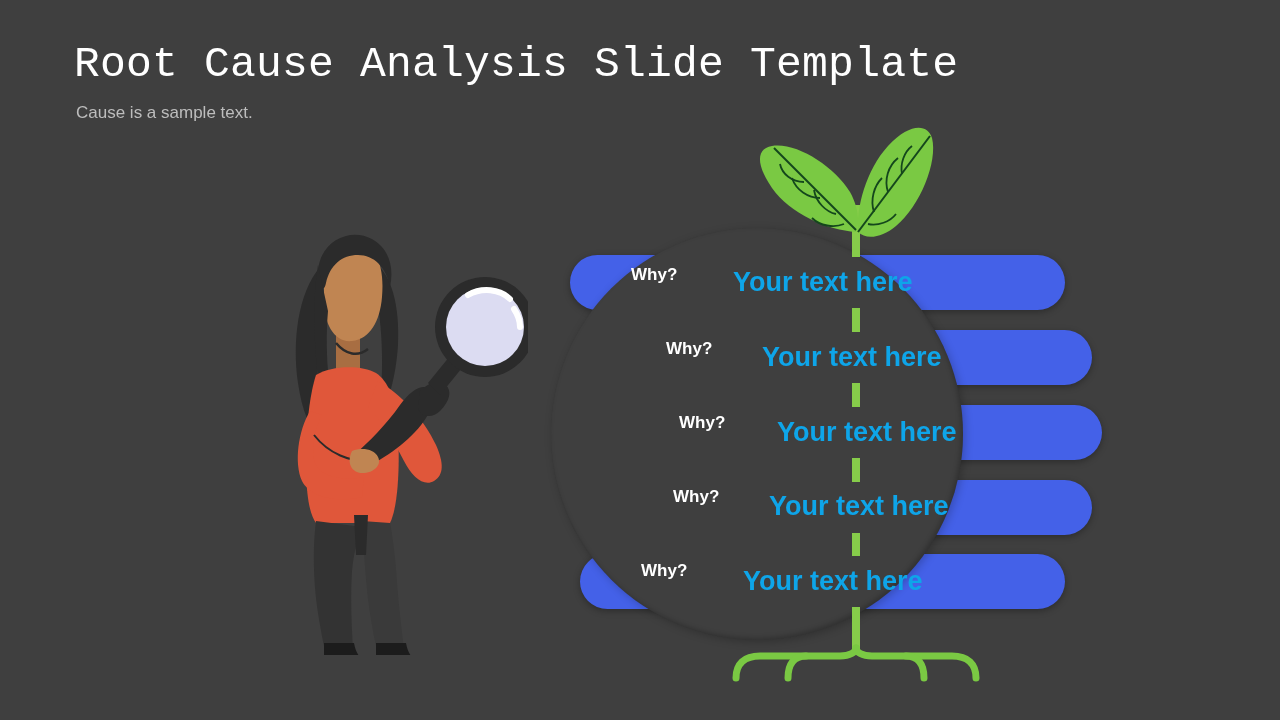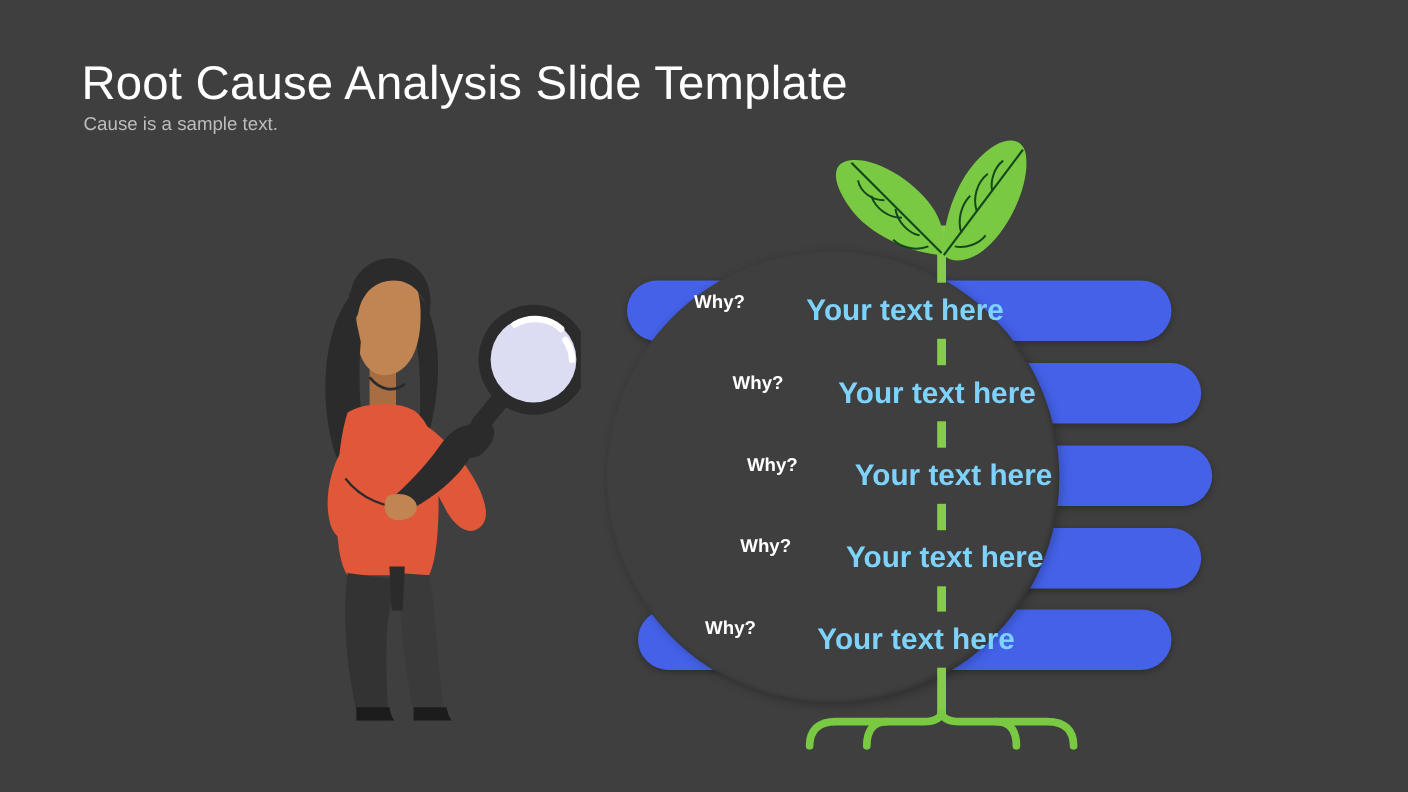--- a/index.html
+++ b/index.html
@@ -17,26 +17,27 @@
     width: 1280px;
     height: 720px;
     background: #3f3f3f;
     overflow: hidden;
   }
 
   
   #title {
     position: absolute;
     left: 74px;
-    top: 52px;
+    top: 40px;
     font-size: 43px;
     font-weight: 400;
     letter-spacing: 0.2px;
     color: #ffffff;
     white-space: nowrap;
+    font-family: Liberation Mono, monospace;
   }
   #subtitle {
     position: absolute;
     left: 76px;
     top: 103px;
     font-size: 17px;
     font-weight: 400;
     color: #bdbdbd;
     white-space: nowrap;
   }
@@ -68,21 +69,21 @@
   .bar-label {
     position: absolute;
     color: #ffffff;
     font-size: 17px;
     font-weight: bold;
     white-space: nowrap;
     line-height: 1;
   }
   .bar-text {
     position: absolute;
-    color: #7dd3fc;
+    color: #0ea5e9;
     font-size: 27px;
     font-weight: bold;
     white-space: nowrap;
     line-height: 1;
   }
 
   
   #mask-circle {
     position: absolute;
     left: 551px;

